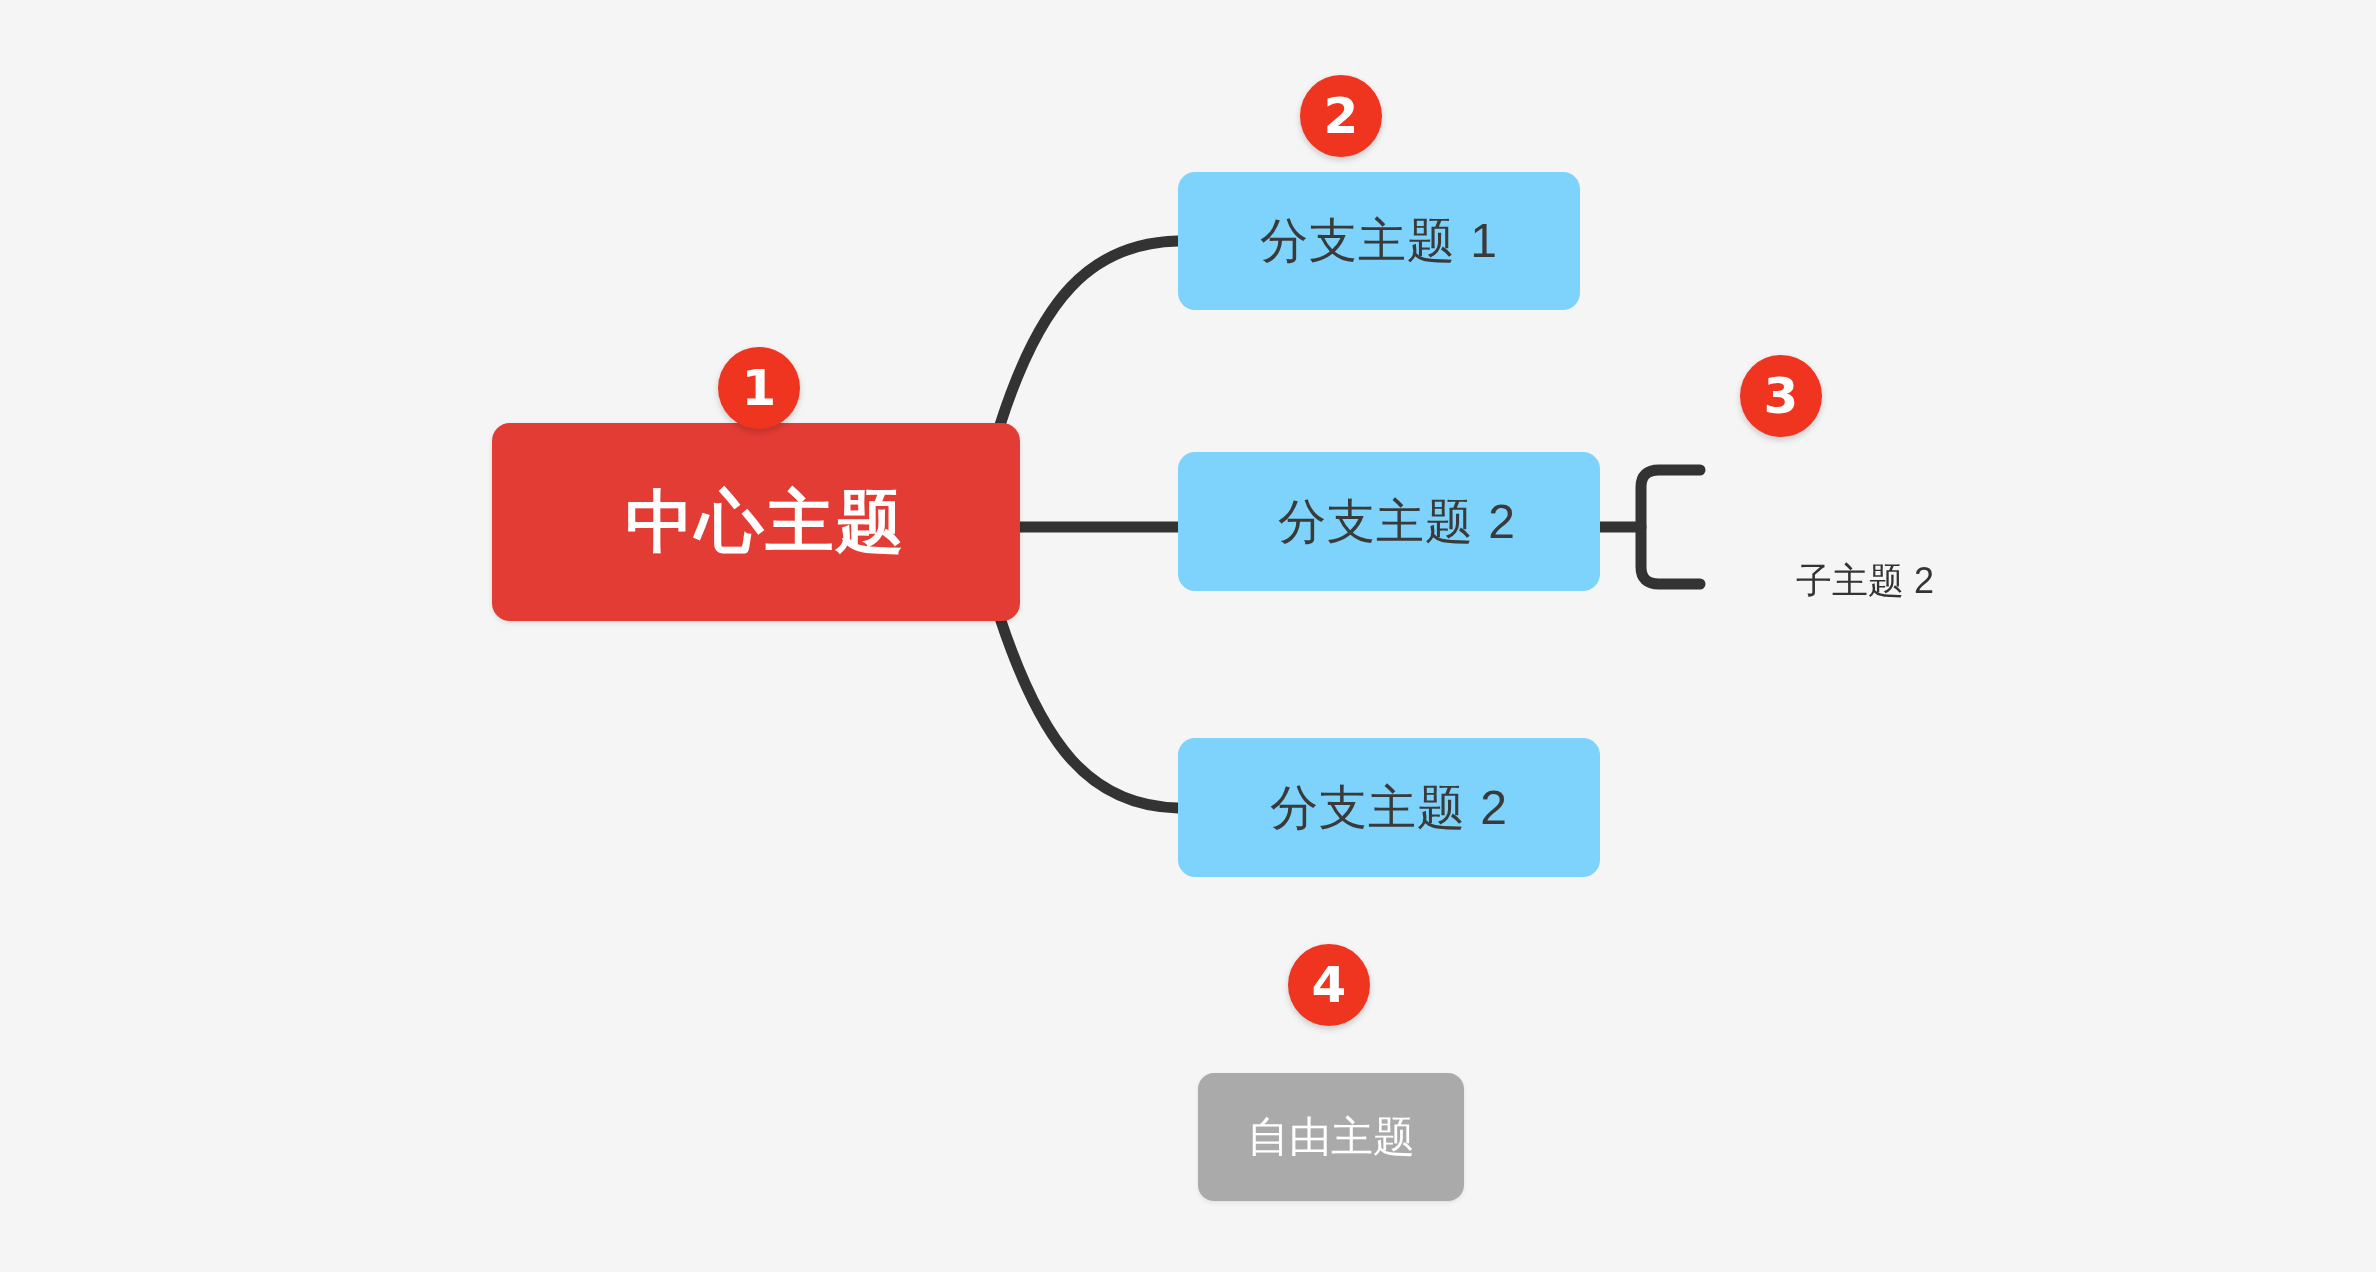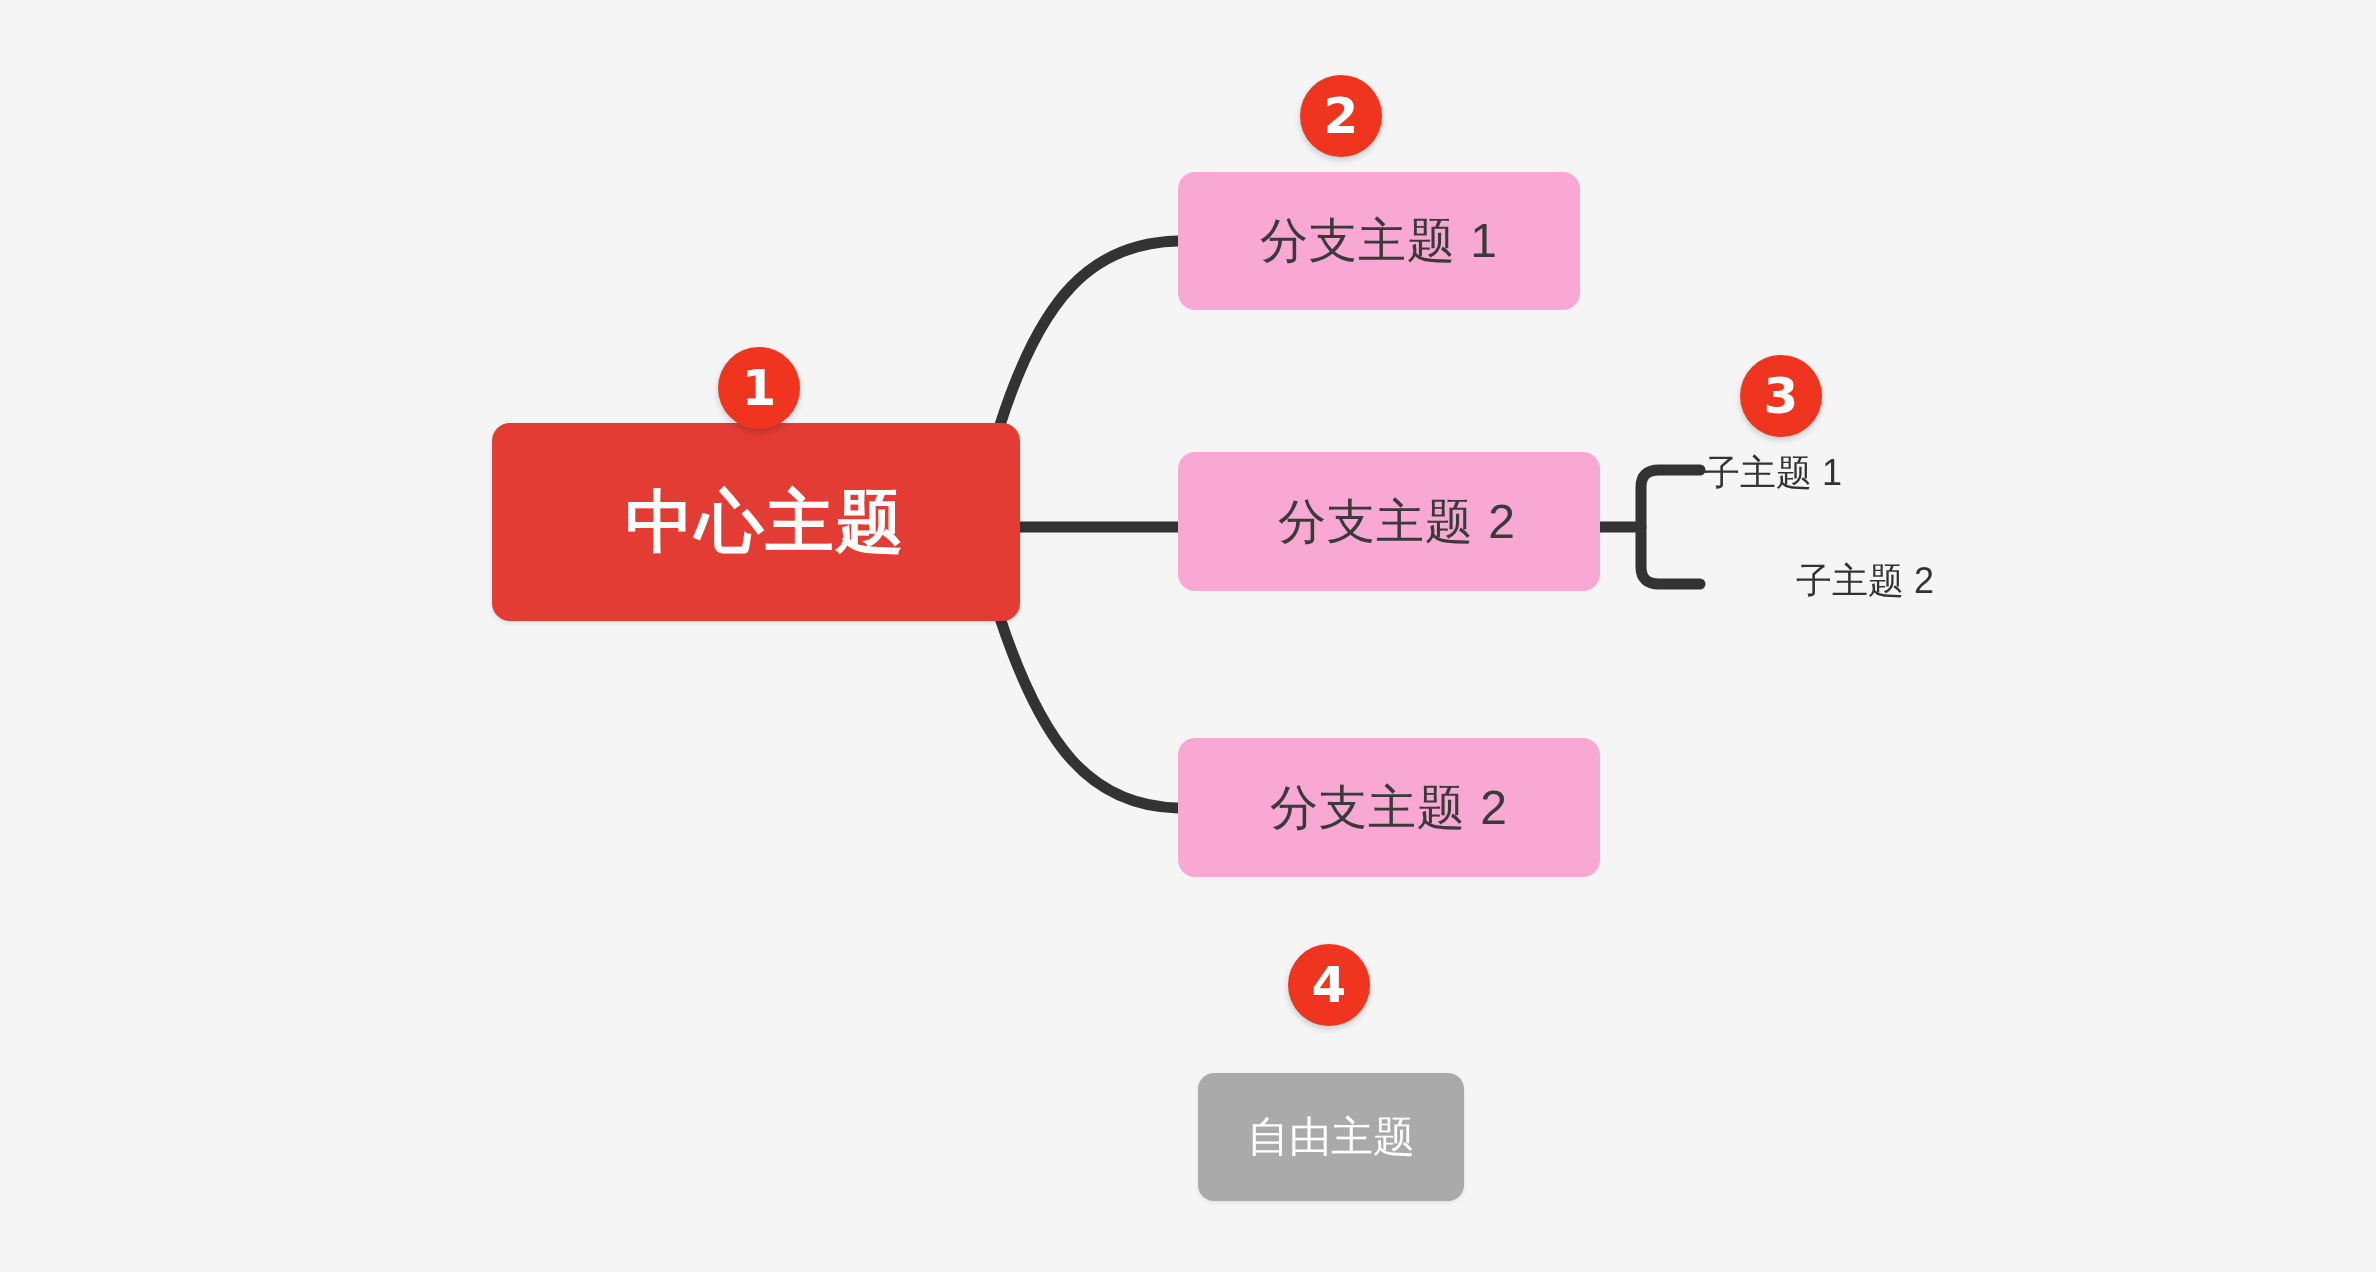--- a/index.html
+++ b/index.html
@@ -50,21 +50,21 @@
     border-radius: 18px;
     color: #ffffff;
     font-size: 68px;
     font-weight: bold;
     letter-spacing: 2px;
     box-shadow: 0 2px 5px rgba(0,0,0,0.10);
     padding-left: 19px;
   }
 
   .node-branch {
-    background: #f9a8d4;
+    background: #7dd3fc;
     color: #3a3a3a;
     font-size: 48px;
     font-weight: normal;
     letter-spacing: 1px;
     border-radius: 17px;
   }
   .node-branch-1 { left: 1178px; top: 172px;  width: 402px; height: 138px; }
   .node-branch-2 { left: 1178px; top: 452px;  width: 422px; height: 139px; padding-left: 16px; }
   .node-branch-3 { left: 1178px; top: 738px;  width: 422px; height: 139px; }
 
@@ -141,23 +141,20 @@
   </div>
 
   <div class="node node-branch node-branch-2">
     <span>分支主题 2</span>
   </div>
 
   <div class="node node-branch node-branch-3">
     <span>分支主题 2</span>
   </div>
 
-  <div class="node node-sub node-sub-1">
-    <span>子主题 1</span>
-  </div>
 
   <div class="node node-sub node-sub-2">
     <span>子主题 2</span>
   </div>
 
   <div class="node node-free">
     <span>自由主题</span>
   </div>
 
   <div class="badge badge-1">

